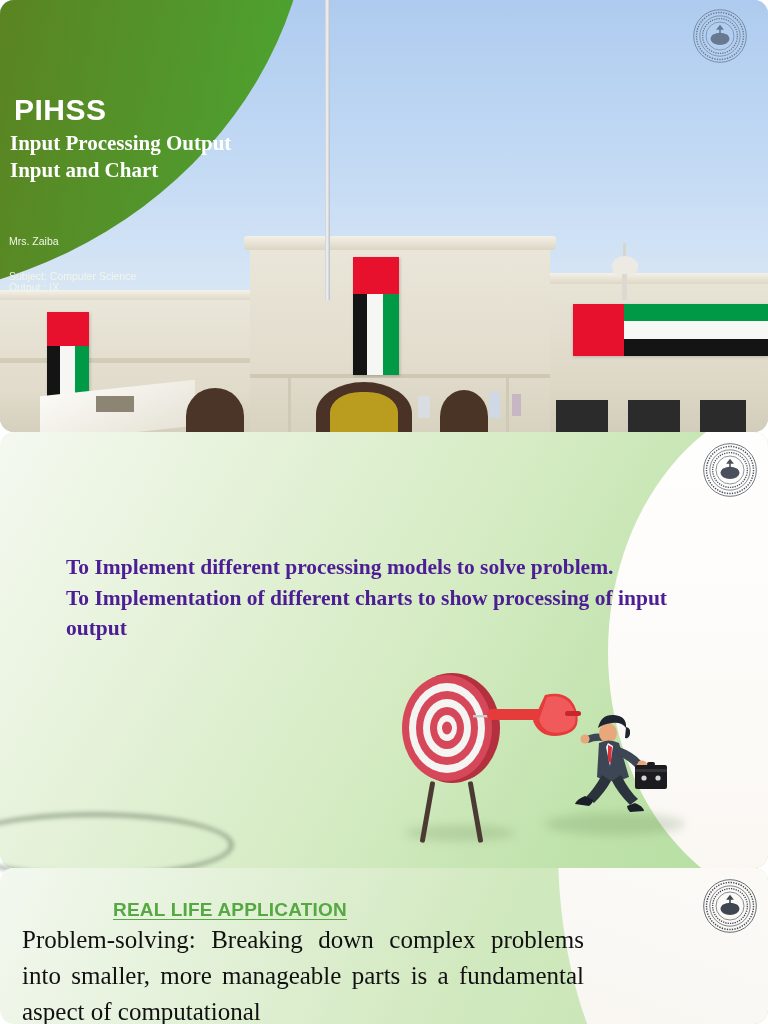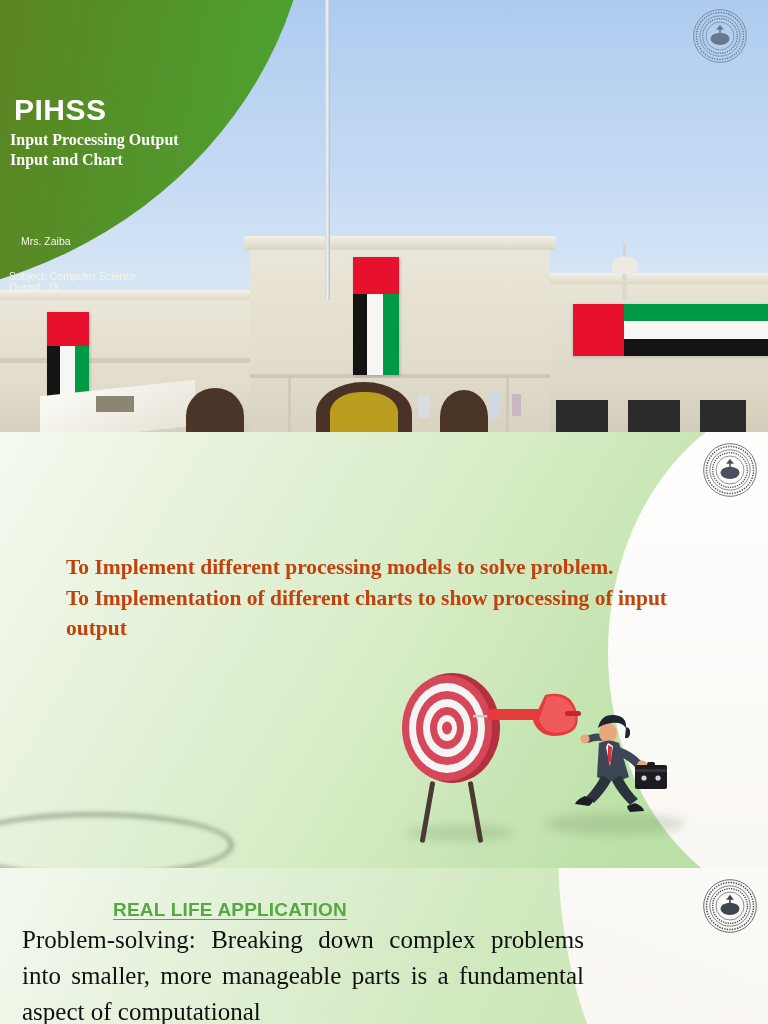--- a/index.html
+++ b/index.html
@@ -1,20 +1,20 @@
 <!DOCTYPE html>
 <html><head>
 <meta charset="utf-8">
 <style>
   html,body{margin:0;padding:0;background:#fff;}
   body{width:768px;height:1024px;font-family:"Liberation Sans",sans-serif;overflow:hidden;}
   .page{position:relative;width:768px;height:1024px;background:#ffffff;}
 
   
-  .slide{position:absolute;left:0;width:768px;overflow:hidden;}
+  .slide{position:absolute;left:0;width:768px;overflow:hidden;border-radius:14px;}
 
   
   #slide1{top:0;height:432px;background:#b9d2ef;}
   .photo{position:absolute;inset:0;}
   .sky{position:absolute;left:0;top:0;width:768px;height:300px;
        background:linear-gradient(180deg,#aecbef 0%,#c3daf4 55%,#d9e7f5 100%);}
   
   .bld-main{position:absolute;left:250px;top:243px;width:300px;height:190px;
             background:linear-gradient(180deg,#eae6d9 0%,#e2ddcd 60%,#d8d2c0 100%);}
   .bld-main-cap{position:absolute;left:244px;top:236px;width:312px;height:14px;
@@ -69,41 +69,41 @@
           background:linear-gradient(160deg,#fbfaf6,#e6e2d6);transform:skewY(-6deg);}
   .sign{position:absolute;left:418px;top:396px;width:12px;height:22px;background:#d9dde2;}
   .sign2{position:absolute;left:489px;top:392px;width:11px;height:26px;background:#cfd9e6;}
   .sign3{position:absolute;left:512px;top:394px;width:9px;height:22px;background:#c8b6c4;}
   .blob1-b{position:absolute;left:-150px;top:-118px;width:462px;height:420px;
          background:linear-gradient(100deg,#5d7d21 0%,#5a8421 32%,#52962c 68%,#4ba930 100%);
          border-radius:0 0 100% 0;}
   .s1-title{position:absolute;left:14px;top:95px;color:#ffffff;font-size:30px;font-weight:bold;
             letter-spacing:.5px;line-height:1;}
   .s1-sub{position:absolute;left:10px;top:130px;color:#ffffff;font-family:"Liberation Serif",serif;
-          font-size:16px;font-weight:bold;line-height:1.28;width:280px;}
+          font-size:21px;font-weight:bold;line-height:1.28;width:280px;}
   .s1-meta{position:absolute;left:9px;color:#f2f6ea;font-size:10.5px;}
-  #m1{top:235px;margin-left:12px;} #m2{top:258px;margin-top:12px;} #m3{top:281px;}
+  #m1{top:235px;} #m2{top:258px;margin-top:12px;} #m3{top:281px;}
 
   
   .seal{position:absolute;width:56px;height:56px;}
   .seal svg{width:100%;height:100%;display:block;}
   #seal1{left:692px;top:8px;opacity:.55;}
   #seal2{left:702px;top:442px;opacity:.85;}
   #seal3{left:702px;top:878px;opacity:.9;}
 
   
   #slide2{top:432px;height:436px;background:#ffffff;}
   .s2-bg{position:absolute;left:0;top:0;width:768px;height:436px;
          background:linear-gradient(120deg,#f4f9f0 0%,#e8f3dd 22%,#d4ebc2 55%,#bfe2ab 80%,#b4deA0 100%);}
   .s2-curve2{position:absolute;right:-260px;top:-40px;width:420px;height:520px;
             background:linear-gradient(180deg,#ffffff,#faf7f2);border-radius:50%;}
   .s2-head{position:absolute;left:66px;top:512px;font-size:31px;font-weight:bold;color:#4aa13b;
            text-decoration:underline;text-underline-offset:4px;}
   .s2-body{position:absolute;left:66px;top:552px;width:640px;font-family:"Liberation Serif",serif;
-           font-size:21.5px;font-weight:bold;color:#c2410c;line-height:1.42;}
+           font-size:21.5px;font-weight:bold;color:#4c1d95;line-height:1.42;}
   .ellipse-deco{position:absolute;left:-46px;top:812px;width:270px;height:56px;
            border:5px solid rgba(95,110,90,.48);border-radius:50%;filter:blur(2.2px);}
   
   .ill{position:absolute;left:395px;top:665px;width:280px;height:175px;}
   .tgt-legL{position:absolute;left:30px;top:116px;width:5px;height:62px;background:#4b3a33;transform:rotate(10deg);border-radius:2px;}
   .tgt-legR{position:absolute;left:78px;top:116px;width:5px;height:62px;background:#4b3a33;transform:rotate(-10deg);border-radius:2px;}
   .shadow-e{position:absolute;border-radius:50%;background:rgba(90,120,70,.20);filter:blur(5px);}
 
   
   #slide3{top:868px;height:156px;background:#ffffff;}

